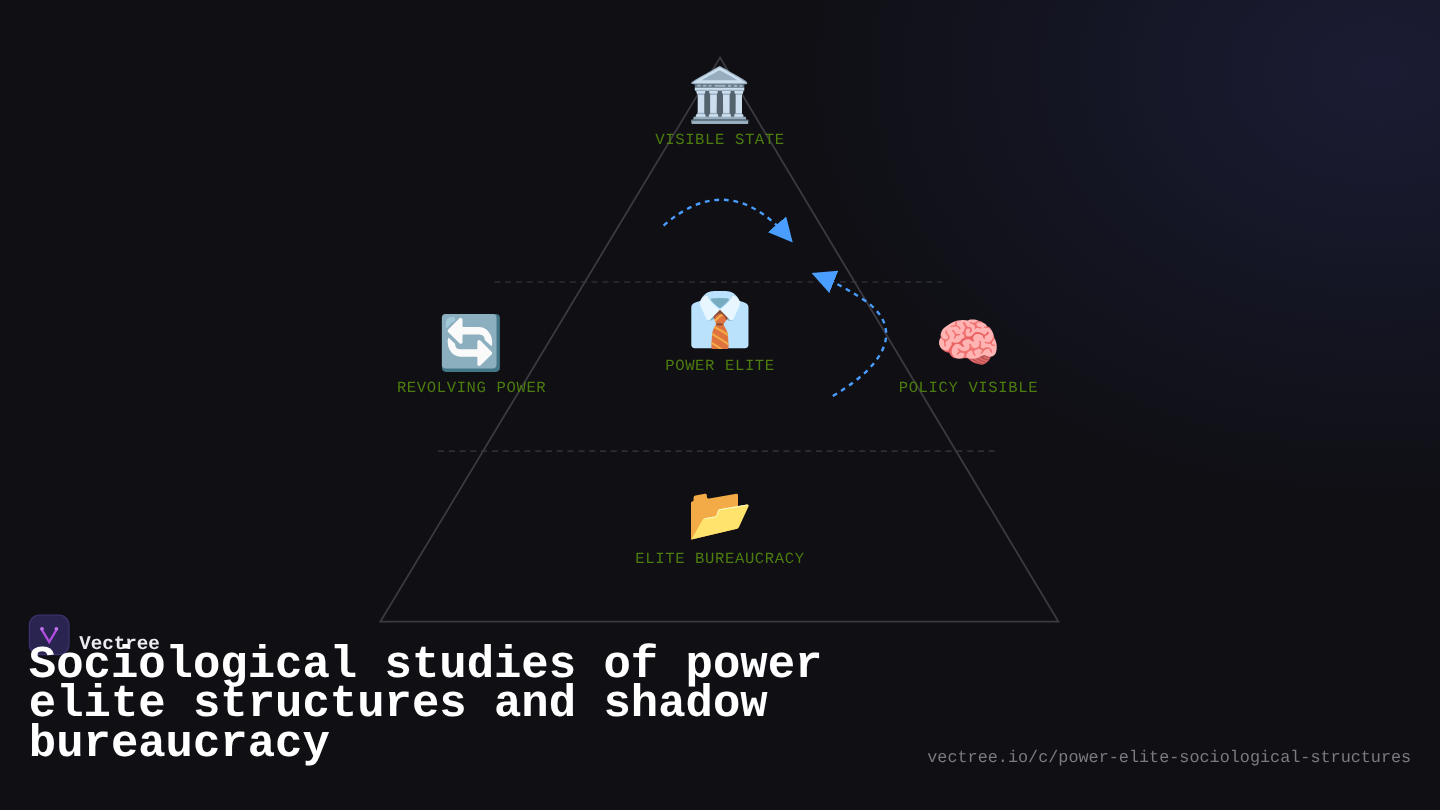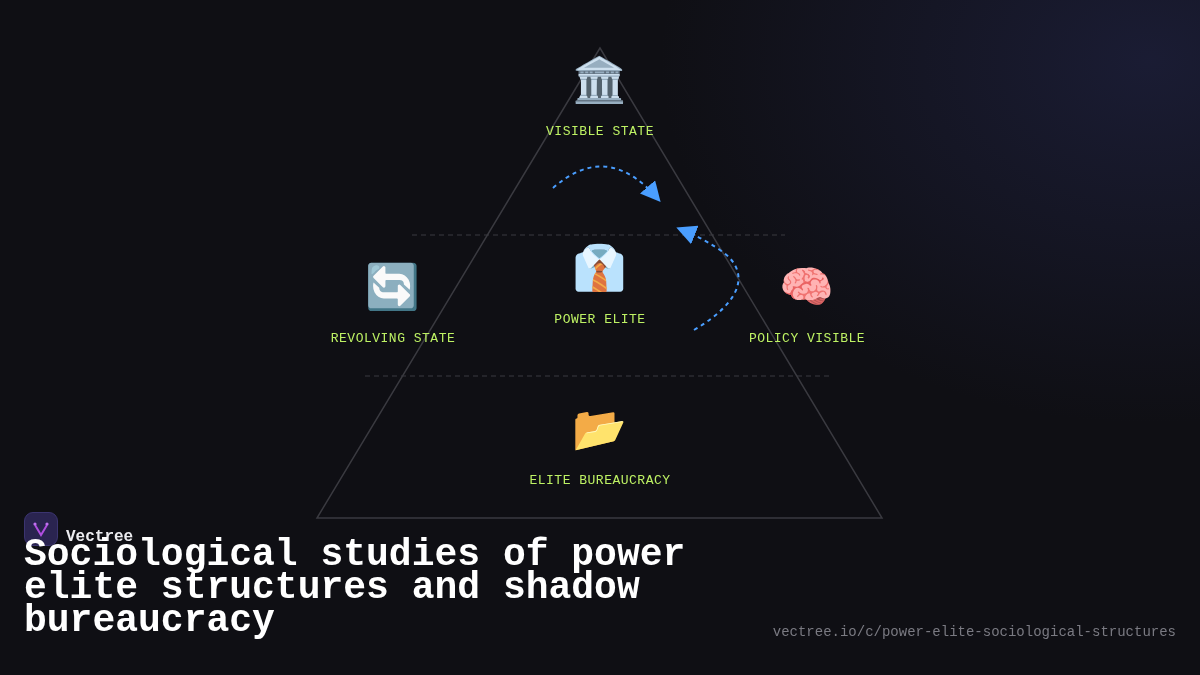--- a/index.html
+++ b/index.html
@@ -1,21 +1,21 @@
 <!DOCTYPE html>
 <html><head>
 <meta charset="utf-8">
 <style>
   html,body{margin:0;padding:0;}
   body{width:1200px;height:675px;overflow:hidden;background:#0f0f14;position:relative;font-family:"Liberation Mono","DejaVu Sans Mono",monospace;}
   .bg{position:absolute;inset:0;background:radial-gradient(ellipse 700px 520px at 1150px 60px, rgba(40,44,90,0.45), rgba(15,15,20,0) 70%);}
   svg.diagram{position:absolute;left:0;top:0;}
   .node{position:absolute;display:flex;flex-direction:column;align-items:center;transform:translateX(-50%);}
   .node .emoji{font-size:44px;line-height:50px;font-family:"DejaVu Sans",sans-serif;}
-  .node .lbl{color:#bef264;font-size:13px;letter-spacing:0.5px;margin-top:19px;white-space:nowrap;}
+  .node .lbl{color:#4d7c0f;font-size:13px;letter-spacing:0.5px;margin-top:4px;white-space:nowrap;}
   .brand{position:absolute;left:24px;top:512px;display:flex;align-items:flex-end;gap:8px;}
   .logo{width:32px;height:32px;border-radius:9px;background:#2a2450;border:1px solid #3b3470;display:flex;align-items:center;justify-content:center;}
   .brand-name{color:#ececf0;font-weight:bold;font-size:16px;}
   .title{position:absolute;left:24px;top:538px;width:700px;color:#ffffff;font-weight:bold;font-size:38px;line-height:33px;}
   .url{position:absolute;right:24px;top:624px;color:#7a7a82;font-size:14px;}
 </style>
 </head>
 <body>
 
 <div class="bg"></div>
@@ -43,21 +43,21 @@
   <span class="lbl">POWER ELITE</span>
 </div>
 
 <div class="node" style="left:600px;top:404px;">
   <span class="emoji">📂</span>
   <span class="lbl">ELITE BUREAUCRACY</span>
 </div>
 
 <div class="node" style="left:393px;top:262px;">
   <span class="emoji">🔄</span>
-  <span class="lbl">REVOLVING STATE</span>
+  <span class="lbl">REVOLVING POWER</span>
 </div>
 
 <div class="node" style="left:807px;top:262px;">
   <span class="emoji">🧠</span>
   <span class="lbl">POLICY VISIBLE</span>
 </div>
 
 <div class="brand">
   <div class="logo">
     <svg width="20" height="20" viewBox="0 0 20 20">

